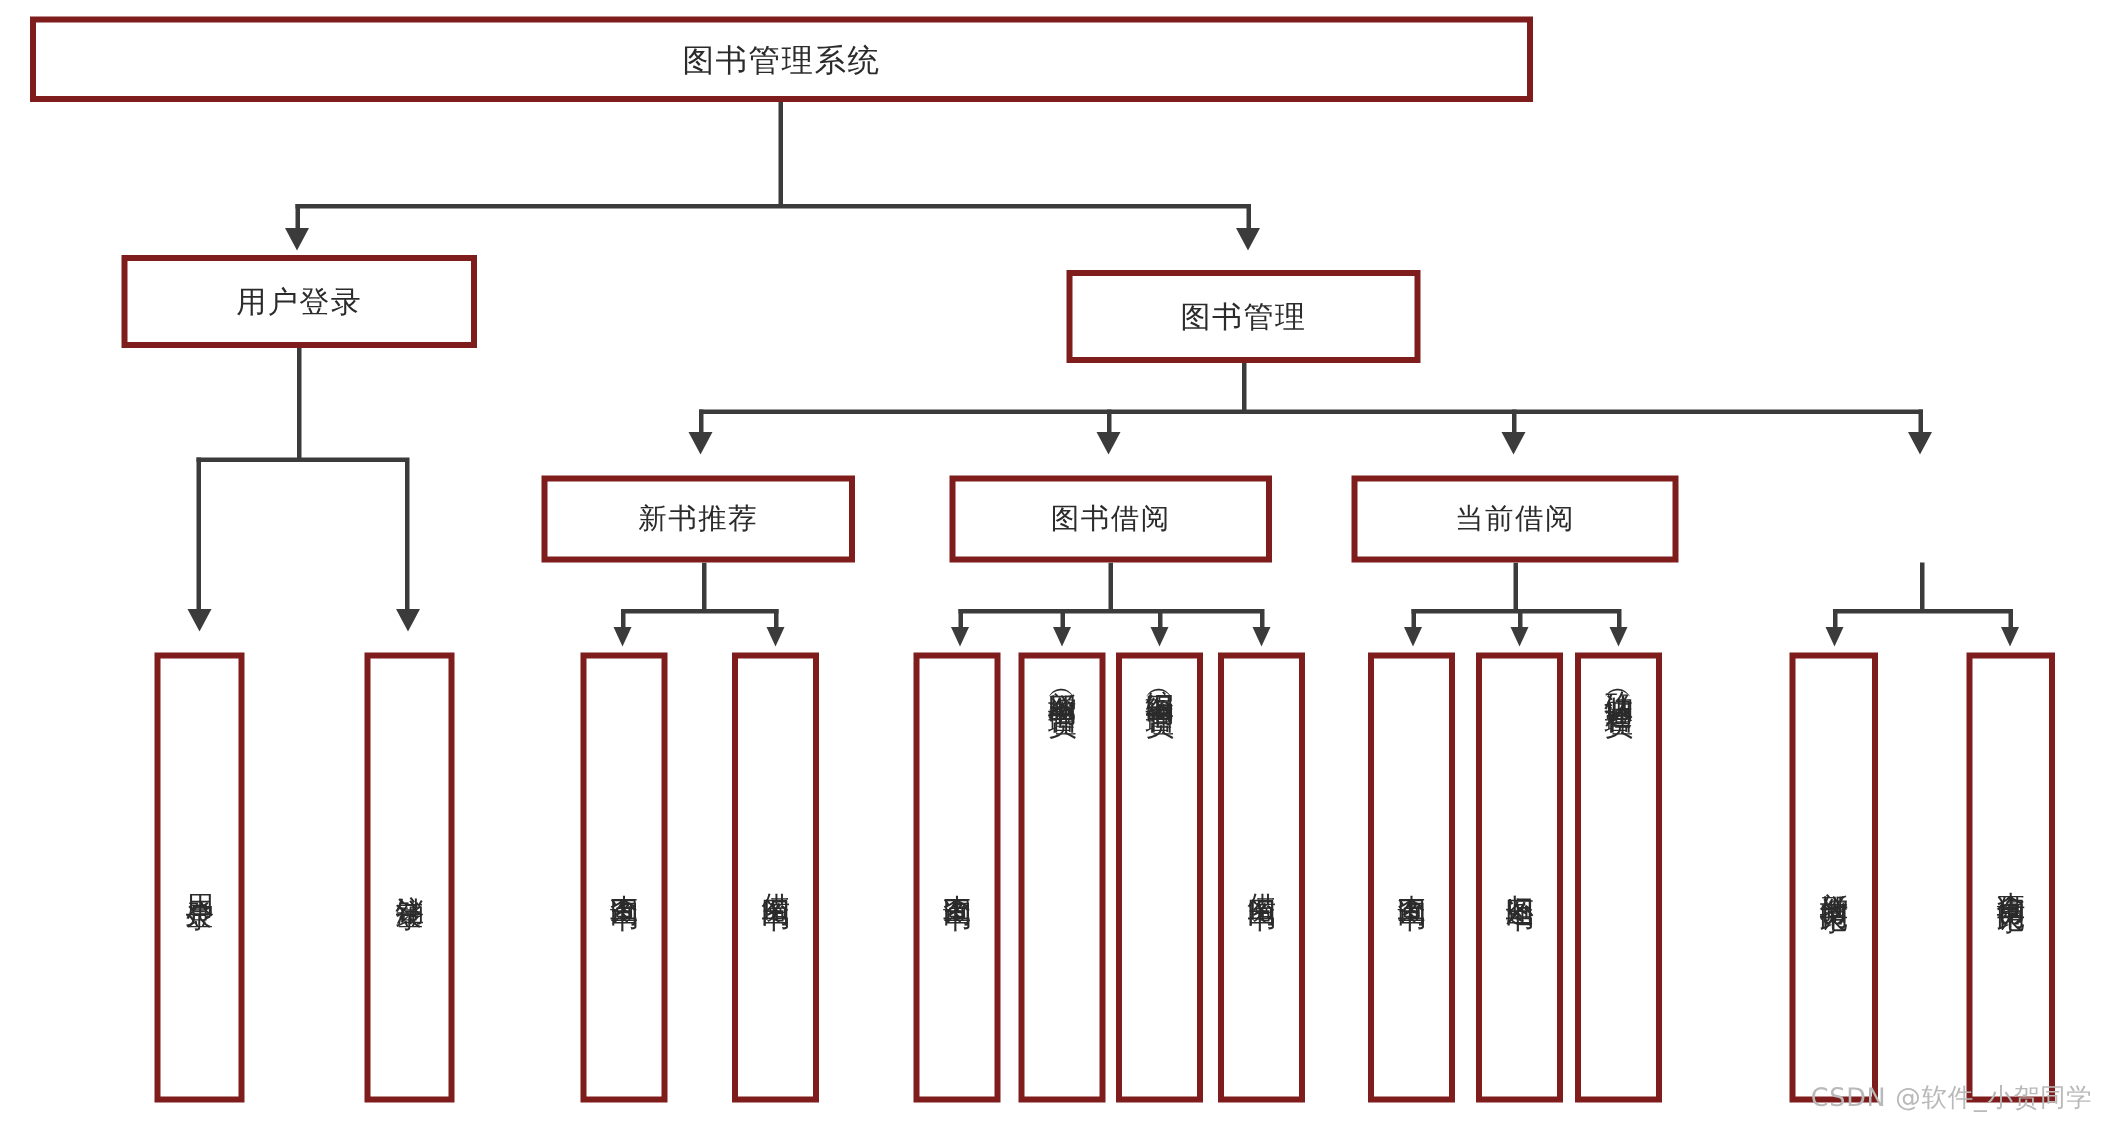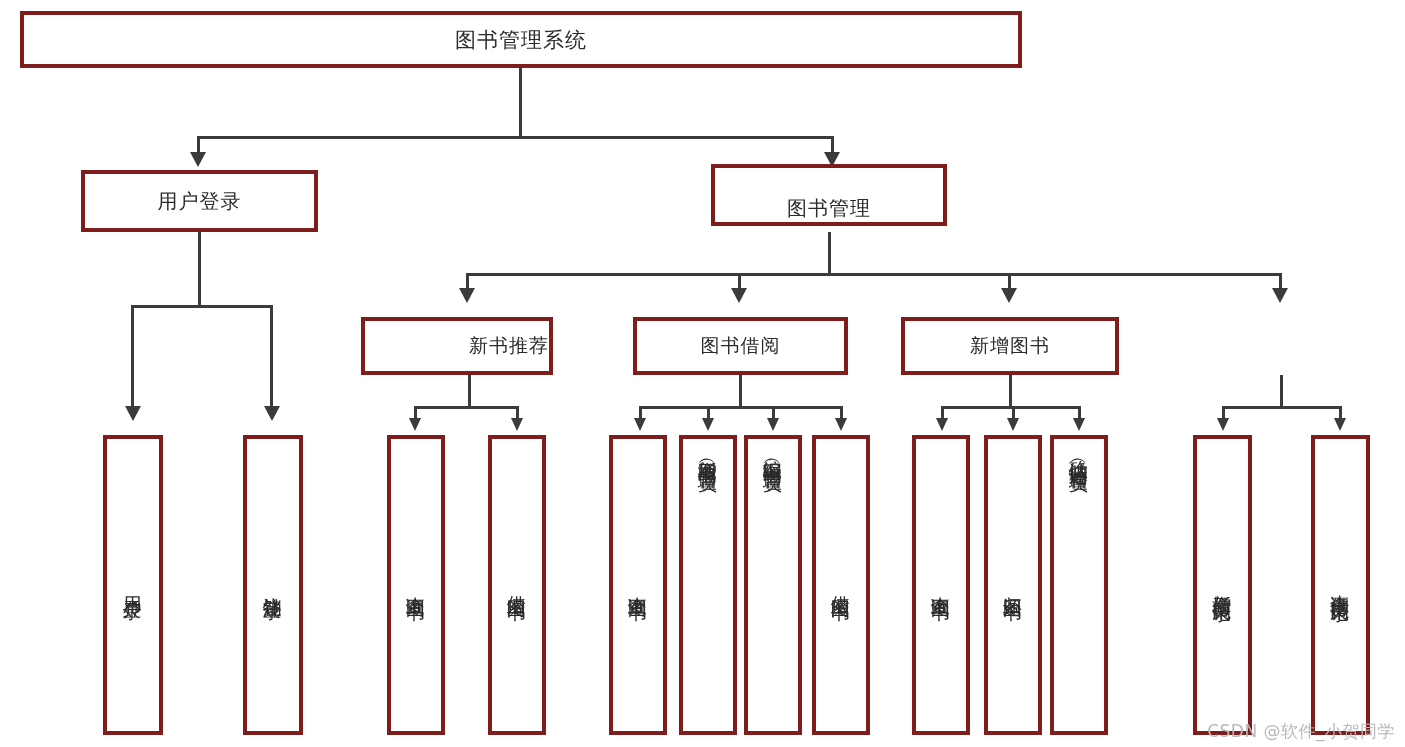--- a/index.html
+++ b/index.html
@@ -148,32 +148,32 @@
   <div class="line v" style="left:1339px;top:406px;height:14px;"></div>
   <div class="arrow slim" style="left:1334px;top:418px;"></div>
 
   <div class="node root" style="left:20px;top:11px;width:1002px;height:57px;">
     <span>图书管理系统</span>
   </div>
 
   <div class="node lvl1" style="left:81px;top:170px;width:237px;height:62px;">
     <span>用户登录</span>
   </div>
-  <div class="node lvl1" style="left:711px;top:164px;width:236px;height:62px;align-items:flex-end;">
+  <div class="node lvl1" style="left:711px;top:180px;width:236px;height:62px;">
     <span>图书管理</span>
   </div>
 
-  <div class="node lvl2" style="left:361px;top:317px;width:192px;height:58px;justify-content:flex-end;">
+  <div class="node lvl2" style="left:361px;top:317px;width:209px;height:58px;">
     <span>新书推荐</span>
   </div>
   <div class="node lvl2" style="left:633px;top:317px;width:215px;height:58px;font-family:Liberation Mono, monospace;">
     <span>图书借阅</span>
   </div>
   <div class="node lvl2" style="left:901px;top:317px;width:218px;height:58px;">
-    <span>新增图书</span>
+    <span>当前借阅</span>
   </div>
 
   <div class="node leaf mid" style="left:103px;top:435px;width:60px;height:300px;">
     <span class="vtext">用户登录</span>
   </div>
   <div class="node leaf mid" style="left:243px;top:435px;width:60px;height:300px;">
     <span class="vtext">注销登录</span>
   </div>
 
   <div class="node leaf mid" style="left:387px;top:435px;width:58px;height:300px;">

